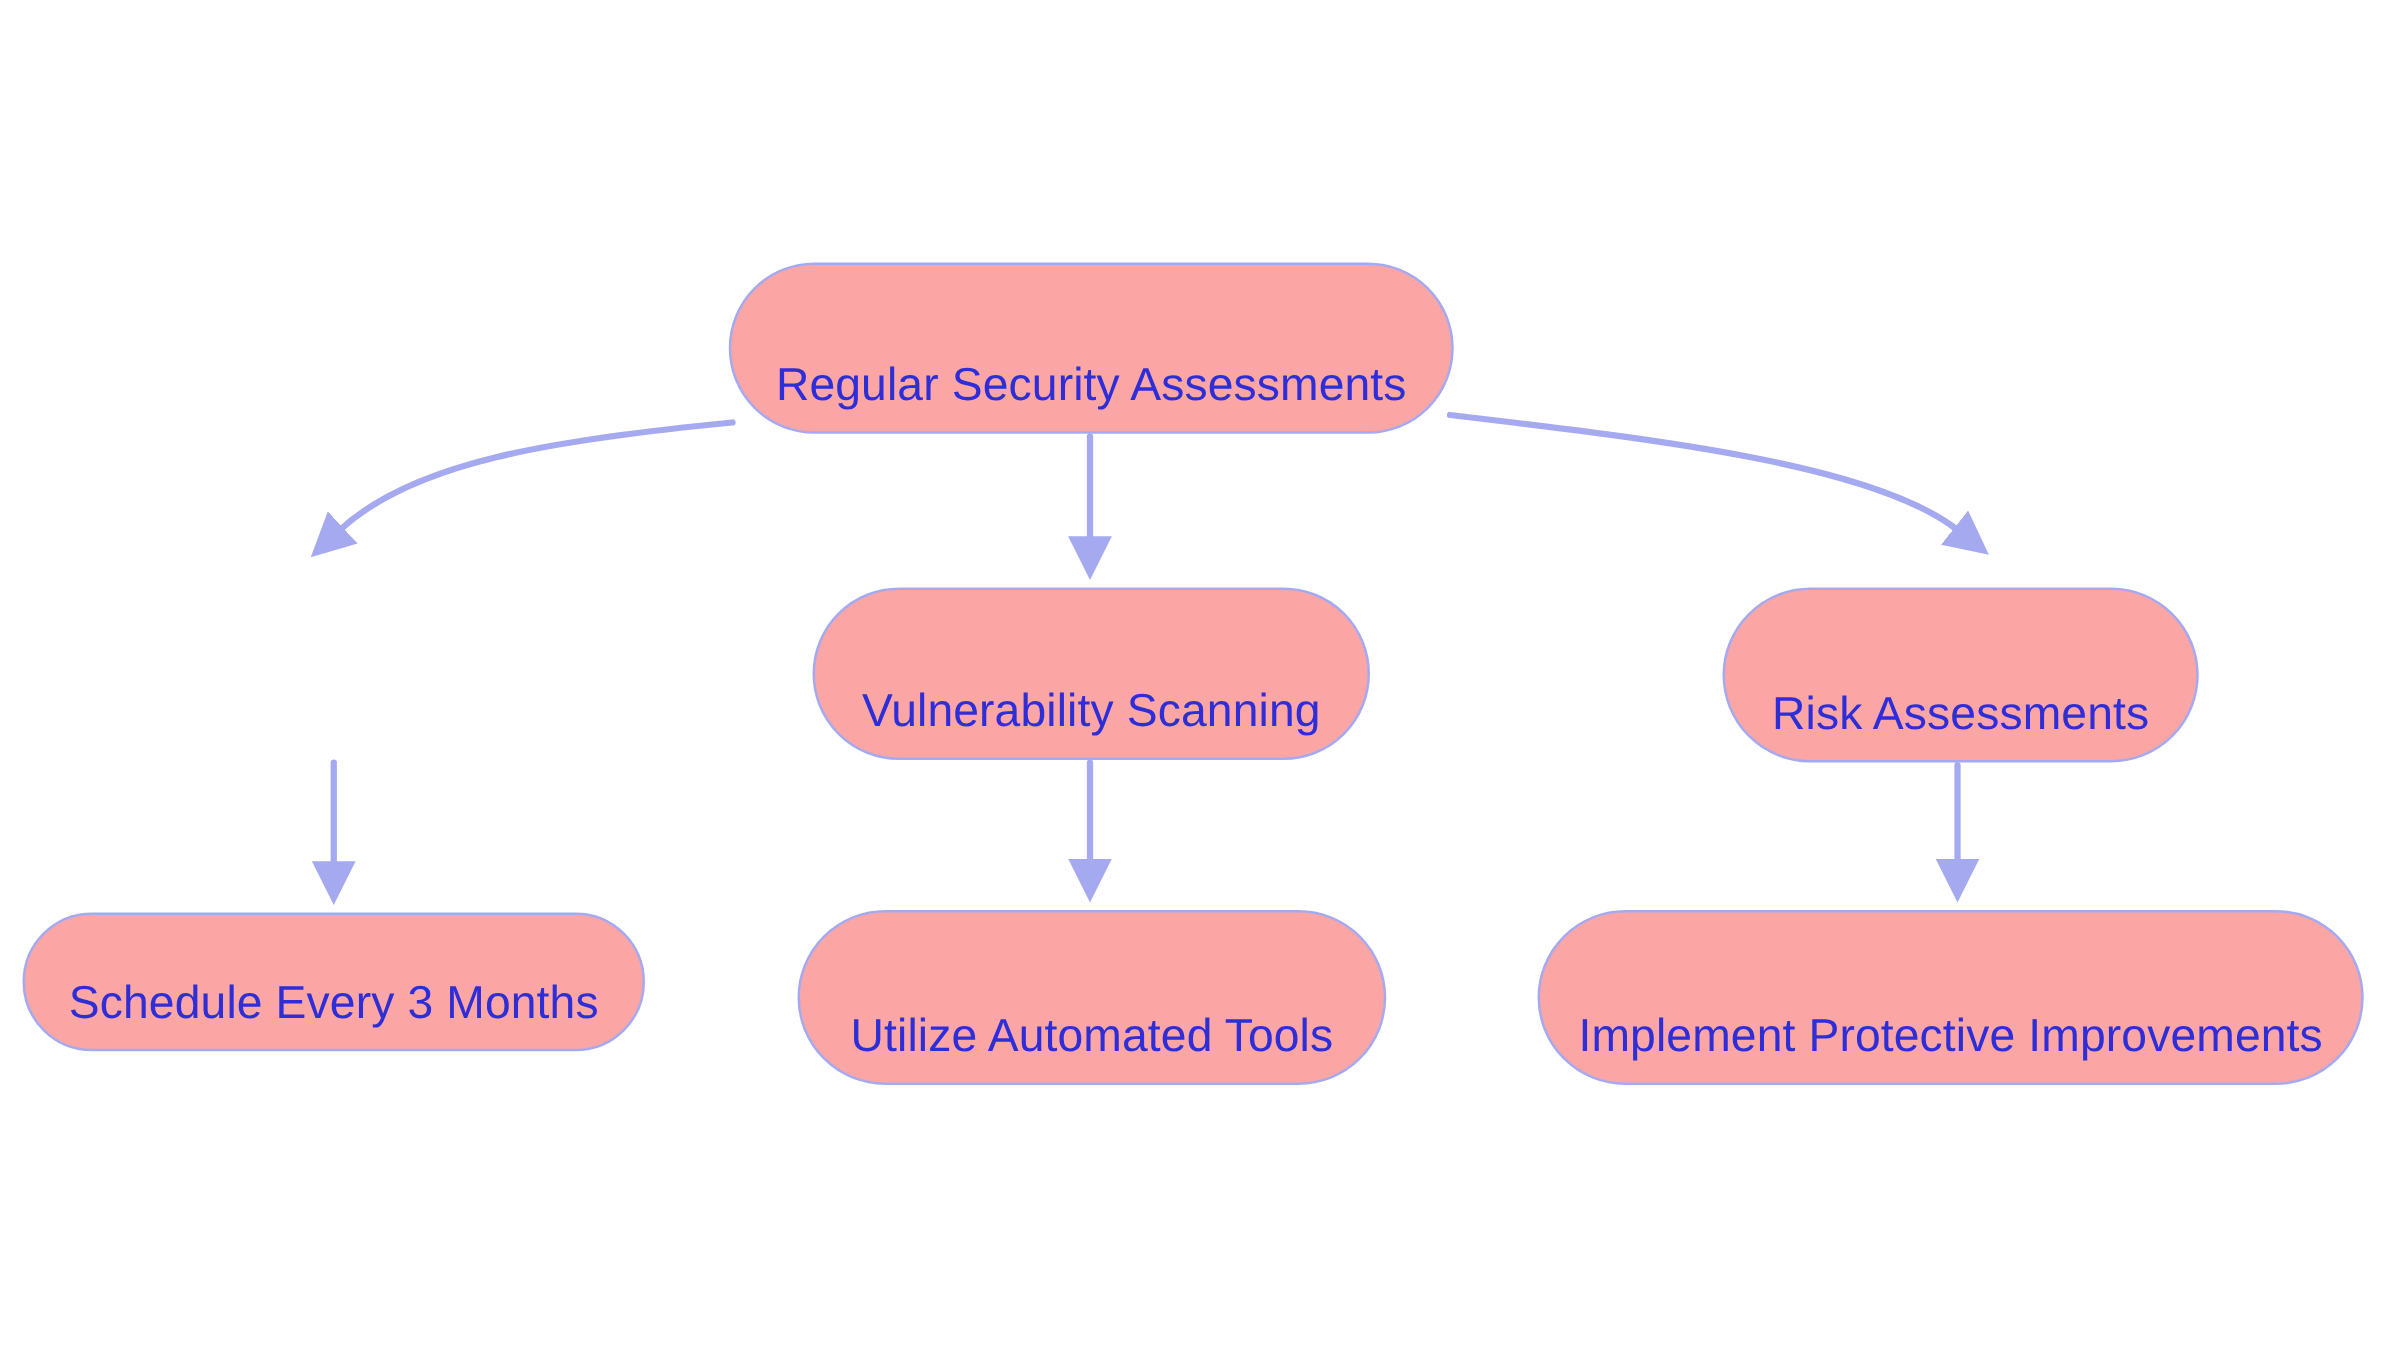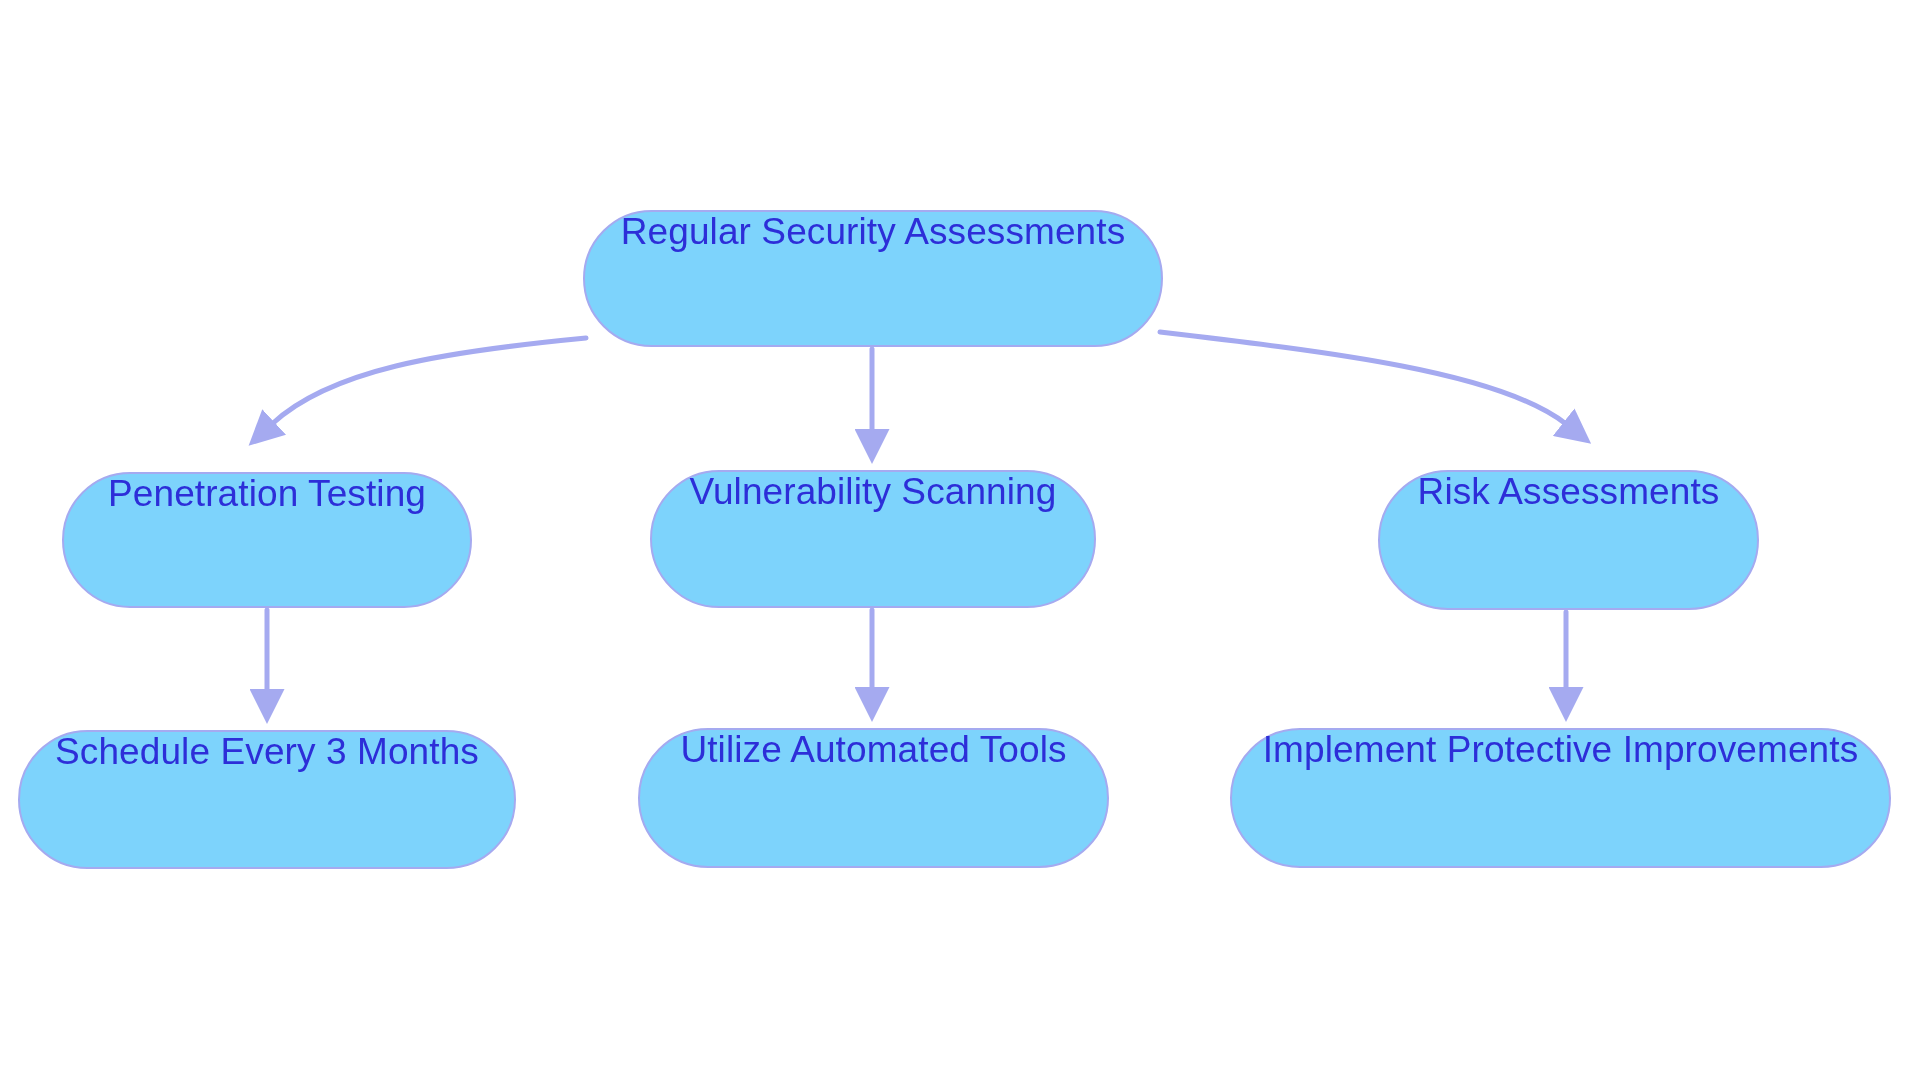--- a/index.html
+++ b/index.html
@@ -25,44 +25,44 @@
     left: 0;
     top: 0;
     width: 1920px;
     height: 1083px;
     pointer-events: none;
   }
   .node {
     position: absolute;
     box-sizing: border-box;
     display: flex;
-    align-items: flex-start;
+    align-items: flex-end;
     justify-content: center;
-    background: #7dd3fc;
+    background: #fca5a5;
     border: 2px solid #a5aaf0;
     border-radius: 999px;
     color: #2d2ed8;
     text-align: center;
-    padding: 0 26px;
+    padding: 16px 26px;
     line-height: 1.1;
     white-space: nowrap;
   }
   .node-label {
     font-family: "Liberation Sans", sans-serif;
     font-size: 37px;
     font-weight: 400;
     letter-spacing: 0.1px;
     color: #2d2ed8;
   }
   
   #node-root        { left: 583px;  top: 210px; width: 580px; height: 137px; }
   #node-pentest     { left: 62px;   top: 472px; width: 410px; height: 136px; }
   #node-vulnscan    { left: 650px;  top: 470px; width: 446px; height: 138px; }
   #node-riskassess  { left: 1378px; top: 470px; width: 381px; height: 140px; }
-  #node-schedule    { left: 18px;   top: 730px; width: 498px; height: 139px; }
+  #node-schedule    { left: 18px;   top: 730px; width: 498px; height: 111px; }
   #node-autotools   { left: 638px;  top: 728px; width: 471px; height: 140px; }
   #node-improve     { left: 1230px; top: 728px; width: 661px; height: 140px; }
 </style>
 </head>
 <body>
 
 <div id="diagram-root">
 
   <svg id="edge-layer" viewBox="0 0 1920 1083" width="1920" height="1083" xmlns="http://www.w3.org/2000/svg">
     <defs>
@@ -81,23 +81,20 @@
 
     <path d="M 872 610 L 872 690" fill="none" stroke="#a5aaf0" stroke-width="5" stroke-linecap="round" marker-end="url(#arrowhead)"></path>
 
     <path d="M 1566 612 L 1566 690" fill="none" stroke="#a5aaf0" stroke-width="5" stroke-linecap="round" marker-end="url(#arrowhead)"></path>
   </svg>
 
   <div class="node" id="node-root">
     <span class="node-label">Regular Security Assessments</span>
   </div>
 
-  <div class="node" id="node-pentest">
-    <span class="node-label">Penetration Testing</span>
-  </div>
 
   <div class="node" id="node-riskassess">
     <span class="node-label">Risk Assessments</span>
   </div>
 
   <div class="node" id="node-vulnscan">
     <span class="node-label">Vulnerability Scanning</span>
   </div>
 
   <div class="node" id="node-schedule">

